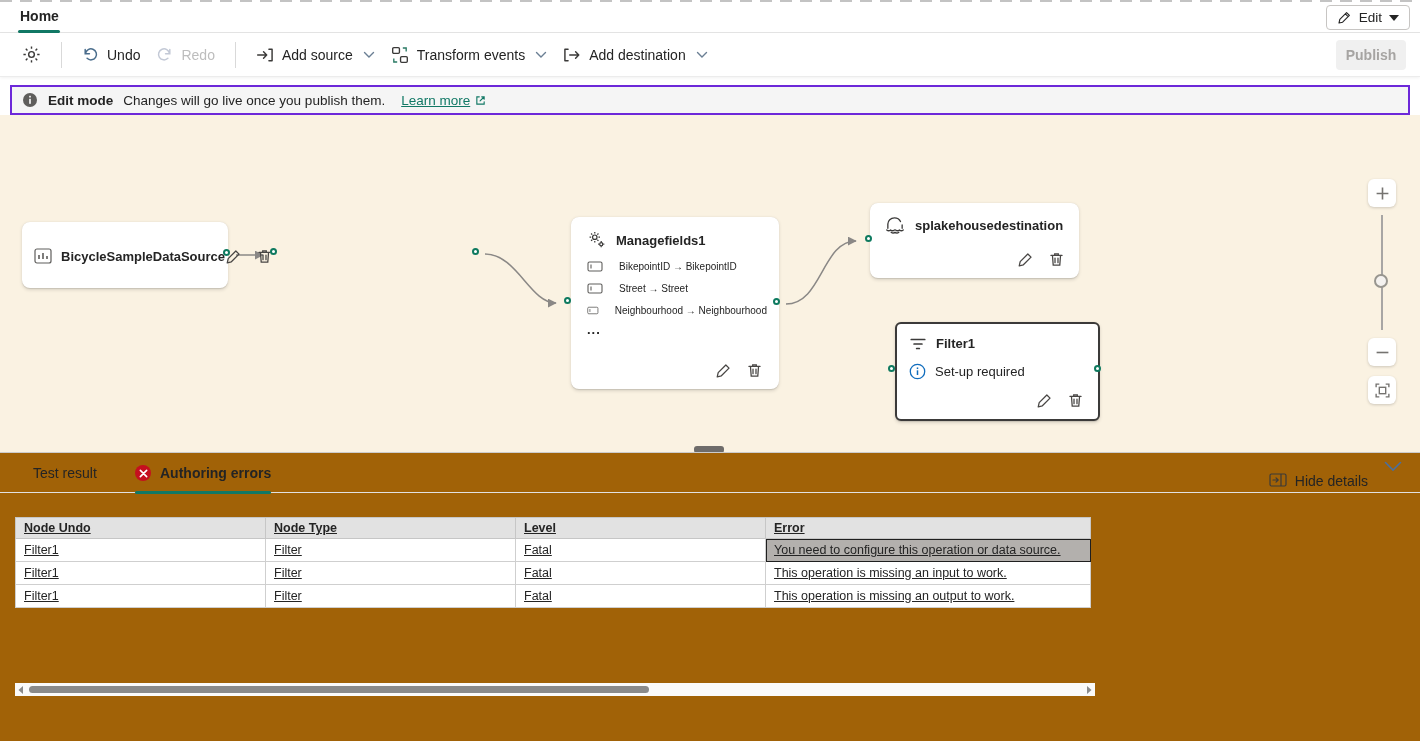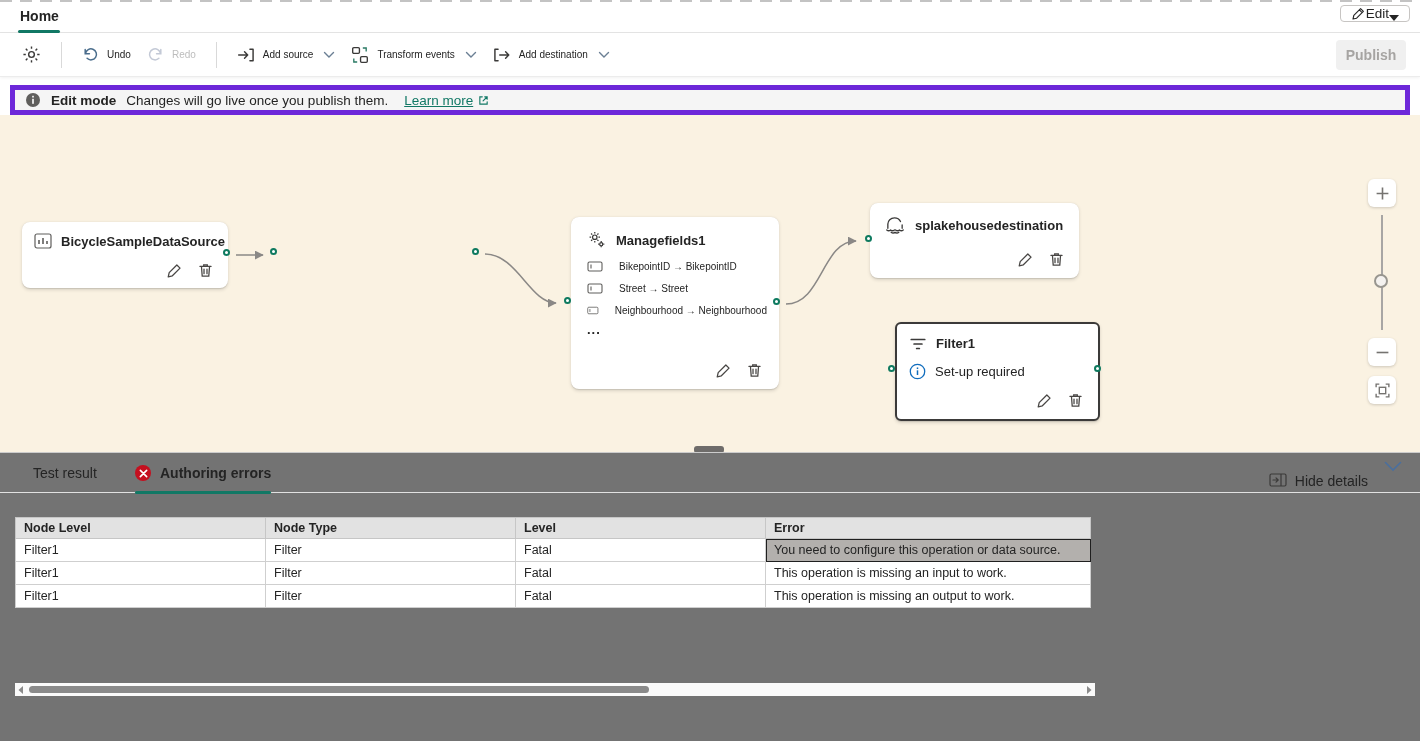--- a/index.html
+++ b/index.html
@@ -5,51 +5,51 @@
   * { margin:0; padding:0; box-sizing:border-box; }
   html,body { width:1420px; height:742px; overflow:hidden; background:#fff;
     font-family:"Liberation Sans", sans-serif; color:#242424; }
   .page { position:relative; width:1420px; height:742px; }
   .top-dash { height:2px; background:repeating-linear-gradient(90deg,#c3c3c3 0 12px, transparent 12px 20px); }
 
   
   .tabbar { position:relative; height:31px; border-bottom:1px solid #e5e5e5; background:#fff; }
   .home-tab { position:absolute; left:20px; top:6px; font-size:14px; font-weight:700; cursor:pointer; }
   .home-underline { position:absolute; left:18px; top:28px; width:42px; height:3px; background:#117865; border-radius:2px; }
-  .edit-btn { position:absolute; right:10px; top:3px; height:17px; display:flex; align-items:flex-end; 
+  .edit-btn { position:absolute; right:10px; top:3px; height:25px; display:flex; align-items:center; gap:7px;
     padding:0 10px; border:1px solid #c7c5c3; border-radius:4px; background:#fff; font-size:13.5px; cursor:pointer; }
 
   
   .toolbar { position:relative; height:44px; background:#fff; border-bottom:1px solid #ececec;
     box-shadow:0 1px 3px rgba(0,0,0,.06); display:flex; align-items:center; padding-left:14px; }
   .tb-sep { width:1px; height:26px; background:#d9d9d9; margin:0 12px; }
-  .tb-item { display:flex; align-items:center; gap:8px; font-size:10px; padding:6px 8px; border-radius:4px; cursor:pointer; white-space:nowrap; }
+  .tb-item { display:flex; align-items:center; gap:8px; font-size:14px; padding:6px 8px; border-radius:4px; cursor:pointer; white-space:nowrap; }
   .tb-item.disabled { color:#bdbdbd; cursor:default; }
   .chev { margin-left:2px; }
   .publish-btn { position:absolute; right:14px; top:7px; width:70px; height:30px; background:#f0f0f0;
     color:#a6a4a2; border:none; border-radius:4px; font-size:14px; font-weight:600; font-family:inherit; }
 
   
-  .banner { margin:8px 10px 0 10px; height:30px; background:#f5f5f5; border:5px solid #6d28d9;
+  .banner { margin:8px 10px 0 10px; height:30px; background:#f5f5f5; border:2px solid #6d28d9;
     display:flex; align-items:center; gap:10px; padding:0 10px; font-size:13.5px; }
   .banner b { font-weight:700; }
   .learn-more { color:#117865; text-decoration:underline; display:flex; align-items:center; gap:4px; margin-left:6px; cursor:pointer; }
 
   
   .canvas { position:relative; height:338px; background:#faf2e2; border-bottom:1px solid #cccccc; overflow:hidden; }
   .wires { position:absolute; inset:0; pointer-events:none; }
   .node { position:absolute; background:#fff; border-radius:8px; box-shadow:0 1.6px 3.6px rgba(0,0,0,.13), 0 .3px .9px rgba(0,0,0,.10); }
   .node-title { font-size:13px; font-weight:700; white-space:nowrap; }
   .trow { display:flex; align-items:center; gap:9px; }
   .actions { display:flex; gap:14px; justify-content:flex-end; align-items:center; }
   .icon-btn { width:17px; height:17px; cursor:pointer; }
   .port { position:absolute; width:7px; height:7px; border:2.5px solid #0e7a5f; background:#fff; border-radius:50%; }
 
   .node-source { left:22px; top:107px; width:206px; height:66px; padding:11px 14px 9px 12px;
-    display:flex; flex-direction:column; justify-content:space-between; }
+    display:flex; flex-direction:row; justify-content:space-between; }
   .node-stream { left:277px; top:100px; width:201px; height:73px; padding:10px 0 0 24px; }
   .stream-pill { margin:9px 12px 0 12px; width:152px; height:26px; background:#d9efe5; border-radius:13px;
     display:flex; align-items:center; gap:7px; padding:0 10px; font-size:12px; overflow:hidden; white-space:nowrap; }
   .node-managefields { left:571px; top:102px; width:208px; height:172px; padding:13px 0 10px 16px;
     display:flex; flex-direction:column; }
   .mf-row { display:flex; align-items:center; gap:16px; font-size:10px; margin-top:11px;
     white-space:nowrap; overflow:hidden; width:180px; }
   .mf-more { font-weight:700; font-size:13px; margin-top:6px; letter-spacing:1px; }
   .mf-actions { margin-top:auto; margin-right:16px; }
   .node-destination { left:870px; top:88px; width:209px; height:75px; padding:12px 14px 10px 14px;
@@ -59,21 +59,21 @@
   .status-row { display:flex; align-items:center; gap:9px; font-size:13px; }
 
   .zoomctl-btn { position:absolute; width:28px; height:28px; background:#fff; border:none; border-radius:6px;
     box-shadow:0 1px 3px rgba(0,0,0,.18); display:flex; align-items:center; justify-content:center; cursor:pointer; }
   .slider-track { position:absolute; left:1381px; top:100px; width:2px; height:115px; background:#a8a6a4; }
   .slider-handle { position:absolute; left:1374px; top:159px; width:14px; height:14px; border-radius:50%;
     background:#f4f2ef; border:2px solid #98968f; cursor:pointer; }
   .splitter-handle { position:absolute; left:694px; top:331px; width:30px; height:7px; background:#6e6c6a; border-radius:3px; cursor:row-resize; }
 
   
-  .bottom { position:relative; height:288px; background:#737373; }
+  .bottom { position:relative; height:288px; background:#a16207;text-decoration:underline; }
   .bp-tabs { position:relative; height:40px; border-bottom:1px solid #e1e1e1; }
   .bp-tab { position:absolute; top:0; height:40px; display:flex; align-items:center; gap:9px;
     font-size:14px; cursor:pointer; }
   .bp-tab.t1 { left:33px; }
   .bp-tab.t2 { left:135px; font-weight:700; }
   .bp-tab.t2::after { content:""; position:absolute; left:0; right:0; bottom:-1px; height:3px; background:#117865; border-radius:2px; }
   .err-badge { width:16px; height:16px; border-radius:50%; background:#c50f1f; display:flex; align-items:center; justify-content:center; }
   .hide-details { position:absolute; right:52px; top:20px; display:flex; gap:8px; font-size:14px; cursor:pointer; }
   .collapse-chev { position:absolute; right:18px; top:8px; cursor:pointer; }
 
@@ -425,21 +425,21 @@
       <div class="table-wrap">
         <table class="errors">
           <colgroup>
               <col class="c1">
               <col class="c2">
               <col class="c3">
               <col class="c4">
             </colgroup>
           <thead>
             <tr>
-              <th>Node Level</th>
+              <th>Node Undo</th>
               <th>Node Type</th>
               <th>Level</th>
               <th>Error</th>
             </tr>
           </thead>
           <tbody>
             <tr>
               <td>Filter1</td>
               <td>Filter</td>
               <td>Fatal</td>

